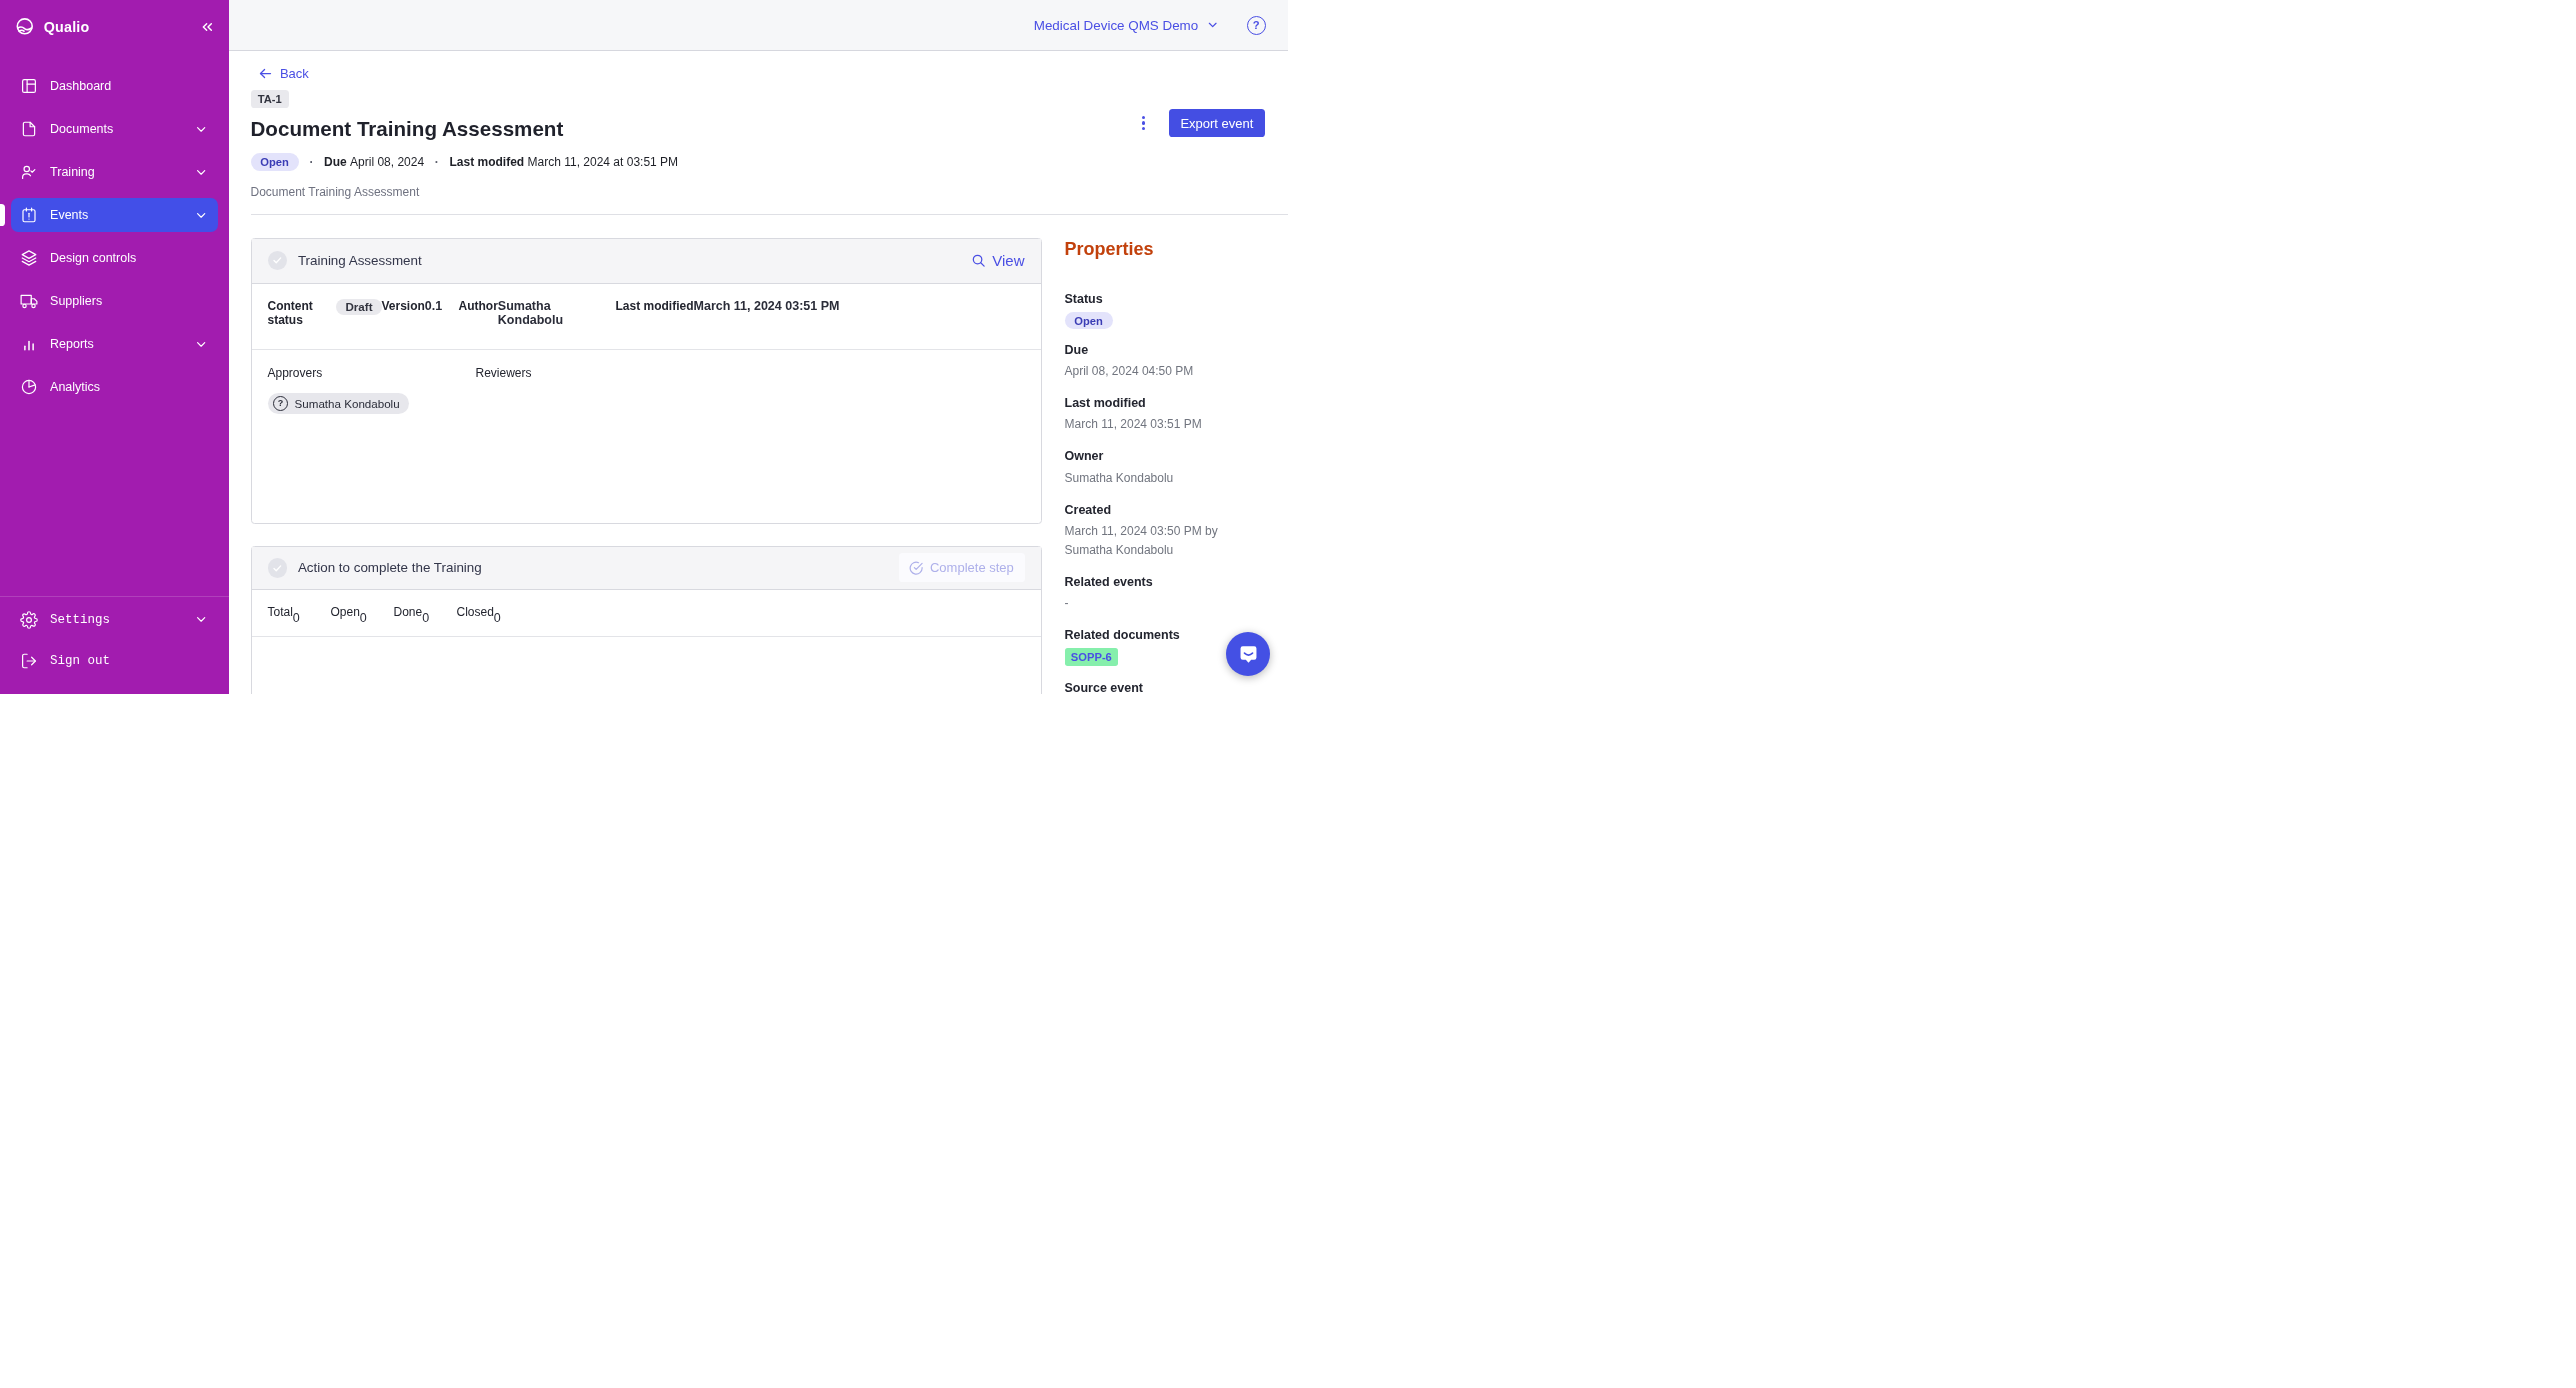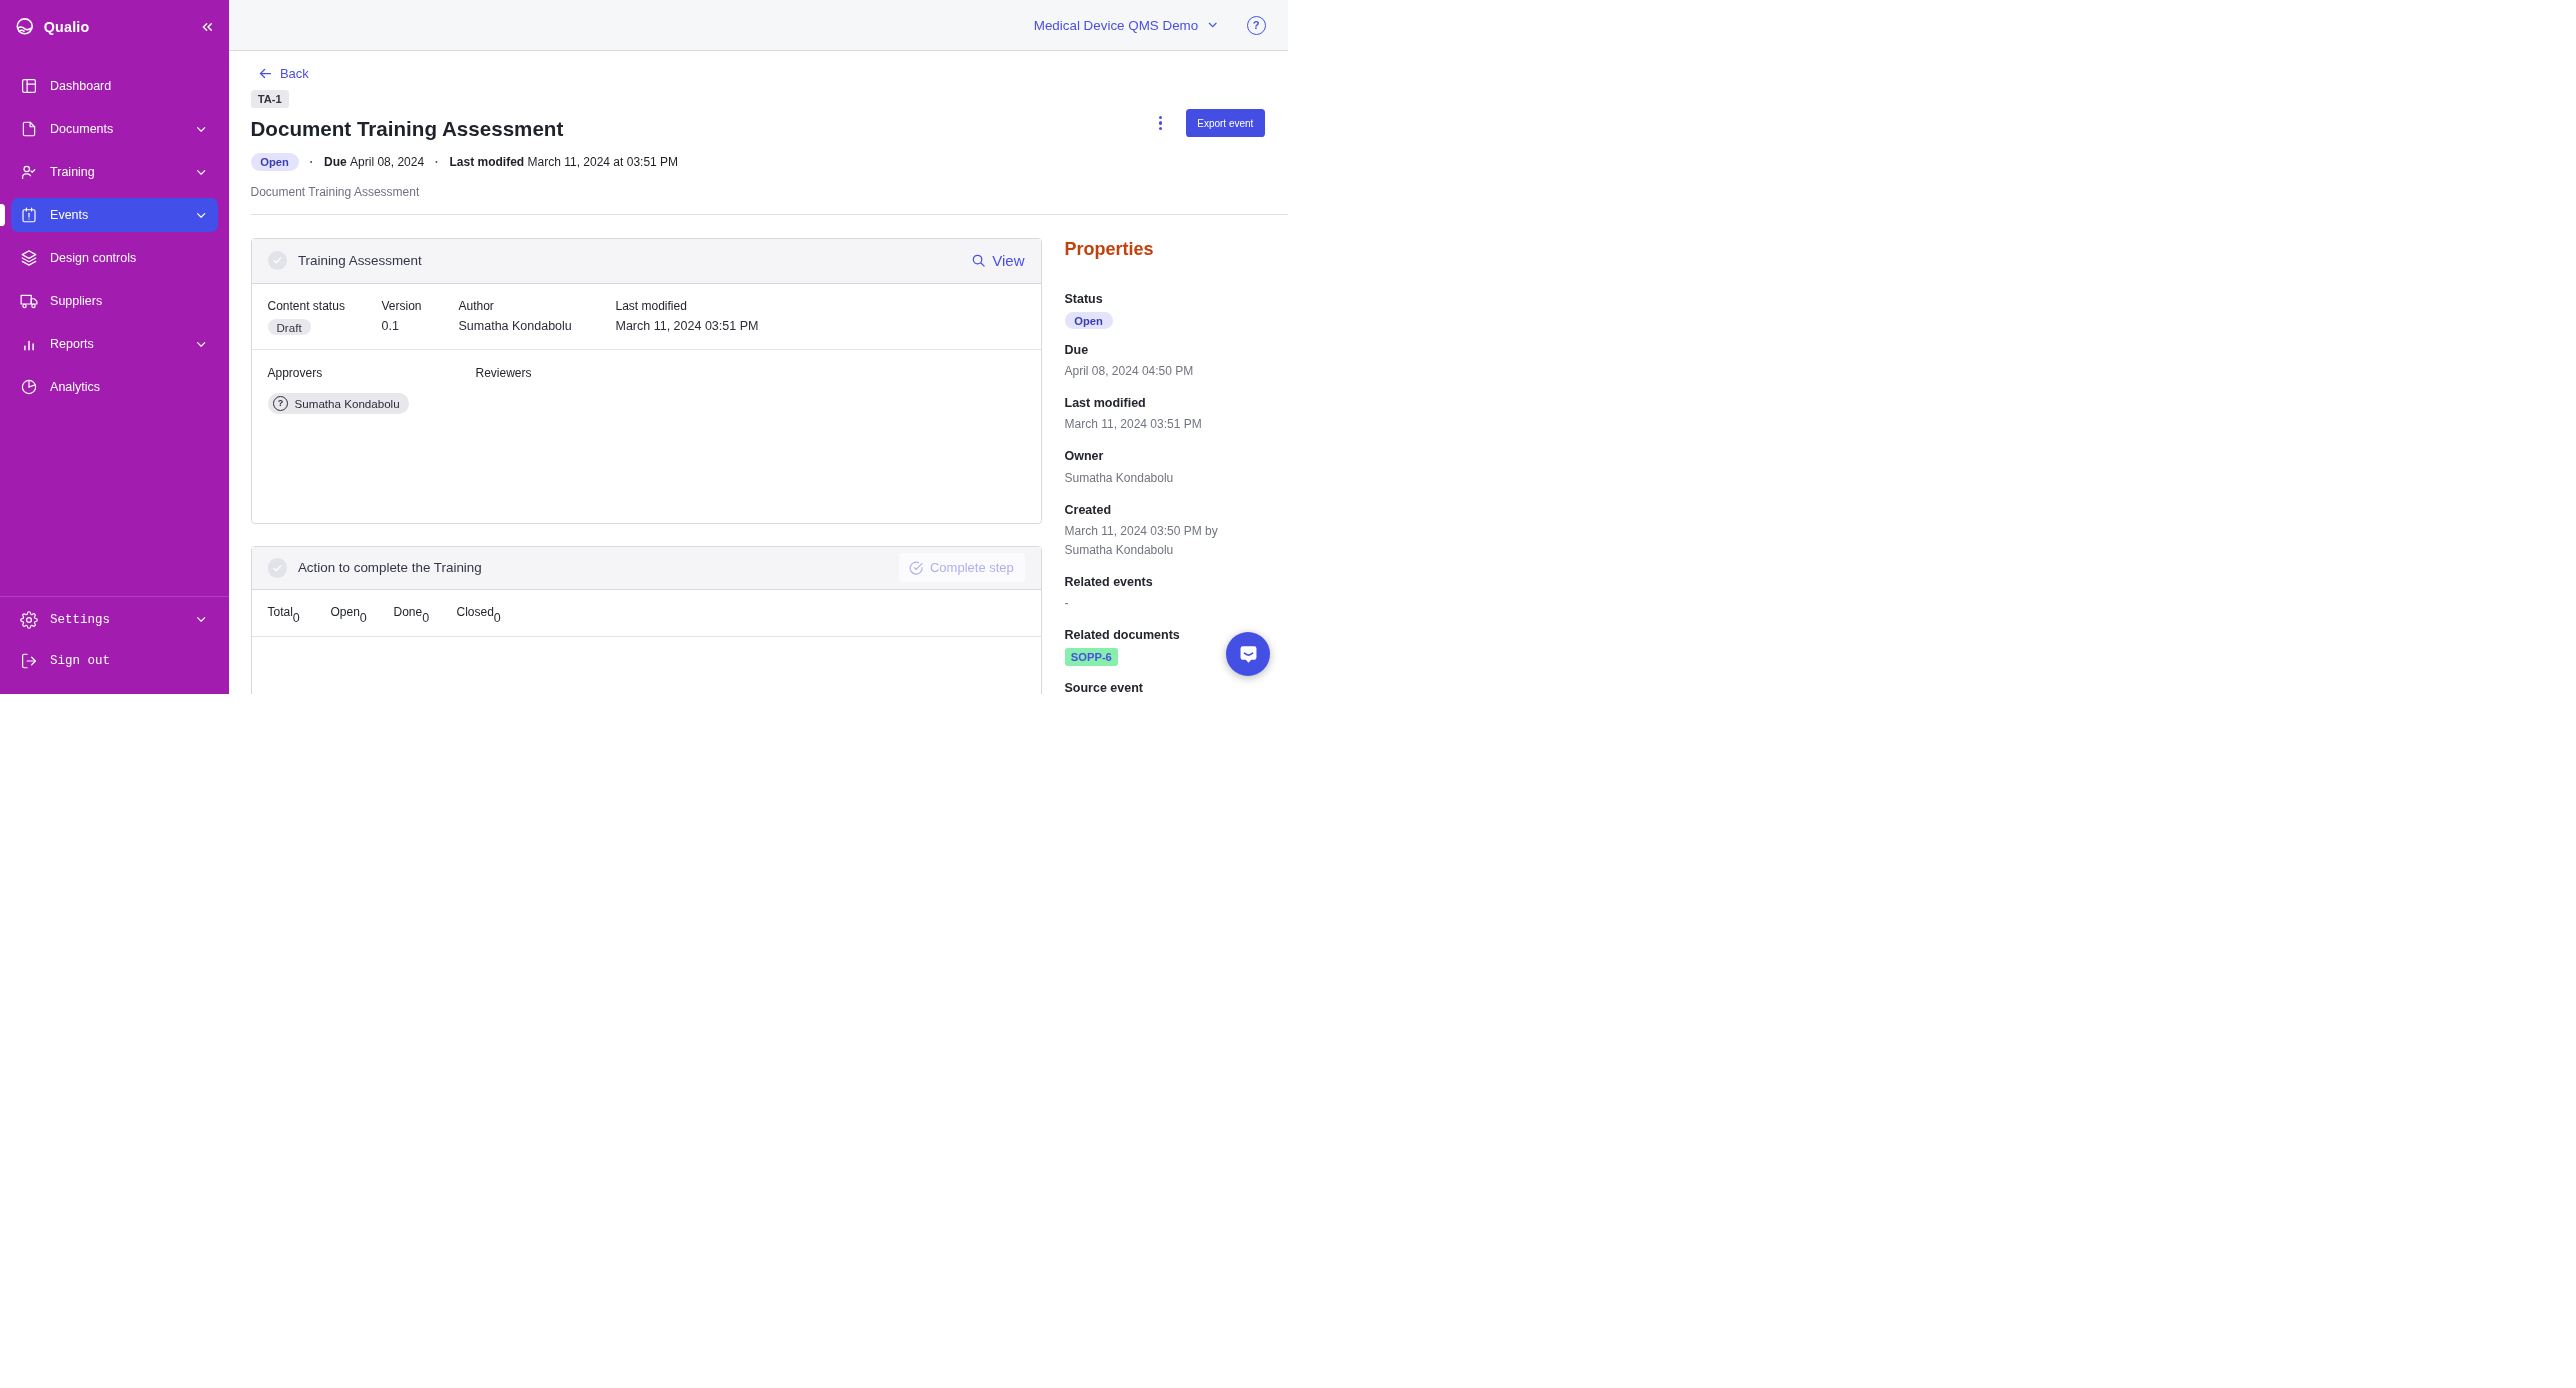--- a/index.html
+++ b/index.html
@@ -72,21 +72,21 @@
   }
   .meta-dot{color:#5b5e6b;font-weight:700;}
   .meta-row b{font-weight:700;}
   .description{margin-top:14.3px;font-size:12px;color:#6f7280;}
   .page-divider{margin:15px -23px 0 0;border:none;border-top:0.9px solid #dfe0e5;}
   .head-actions{position:absolute;top:57px;right:23px;display:flex;align-items:center;gap:18px;}
   .kebab{display:flex;flex-direction:column;gap:2.2px;padding:3.6px 5.4px;cursor:pointer;}
   .kebab i{width:3.1px;height:3.1px;border-radius:50%;background:#4a4fe4;}
   .btn-primary{
     background:#444ee3;color:#fff;border:none;border-radius:3.6px;height:28px;
-    padding:0 11.6px;font-size:10px;font-family:inherit;cursor:pointer;
+    padding:0 11.6px;font-size:13px;font-family:inherit;cursor:pointer;
   }
 
   
   .columns{display:flex;align-items:flex-start;}
   .col-left{width:791px;flex:0 0 791px;}
   .col-right{flex:1;margin-left:23px;padding-top:24px;}
 
   
   .card{border:0.9px solid #d8d9df;border-radius:3.6px;background:#fff;box-sizing:border-box;}
   .card1{margin-top:22.4px;height:286px;}
@@ -102,21 +102,21 @@
   }
   .card-title{font-size:13.4px;color:#33364a;}
   .view-link{margin-left:auto;display:flex;align-items:center;gap:6.3px;color:#4a4fe4;
     font-size:15px;cursor:pointer;}
   .btn-ghost{
     margin-left:auto;display:flex;align-items:center;gap:6.3px;background:#fbfbfe;
     border:none;border-radius:3.6px;height:29px;padding:0 10.7px;color:#aeb0ea;
     font-size:13px;font-family:inherit;cursor:default;
   }
   .card-sec1{padding:15px 16px 0;display:flex;height:50px;}
-  .f-col{display:flex;flex-direction:column;}
+  .f-col{display:flex;font-weight:bold;}
   .f-col.w1{width:114px;}.f-col.w2{width:77px;}.f-col.w3{width:157px;}
   .f-label{font-size:12px;color:#23252f;margin-bottom:6.3px;}
   .f-value{font-size:12.5px;color:#2b2d39;}
   .badge-draft{
     align-self:flex-start;background:#e9e9ed;color:#32343f;font-size:11.6px;
     padding:1.8px 9px;border-radius:9.8px;
   }
   .sec-divider{border:none;border-top:0.9px solid #e3e4e8;margin:0;}
   .card-sec2{padding:16px 16px 0;}
   .sec2-labels{display:flex;}

